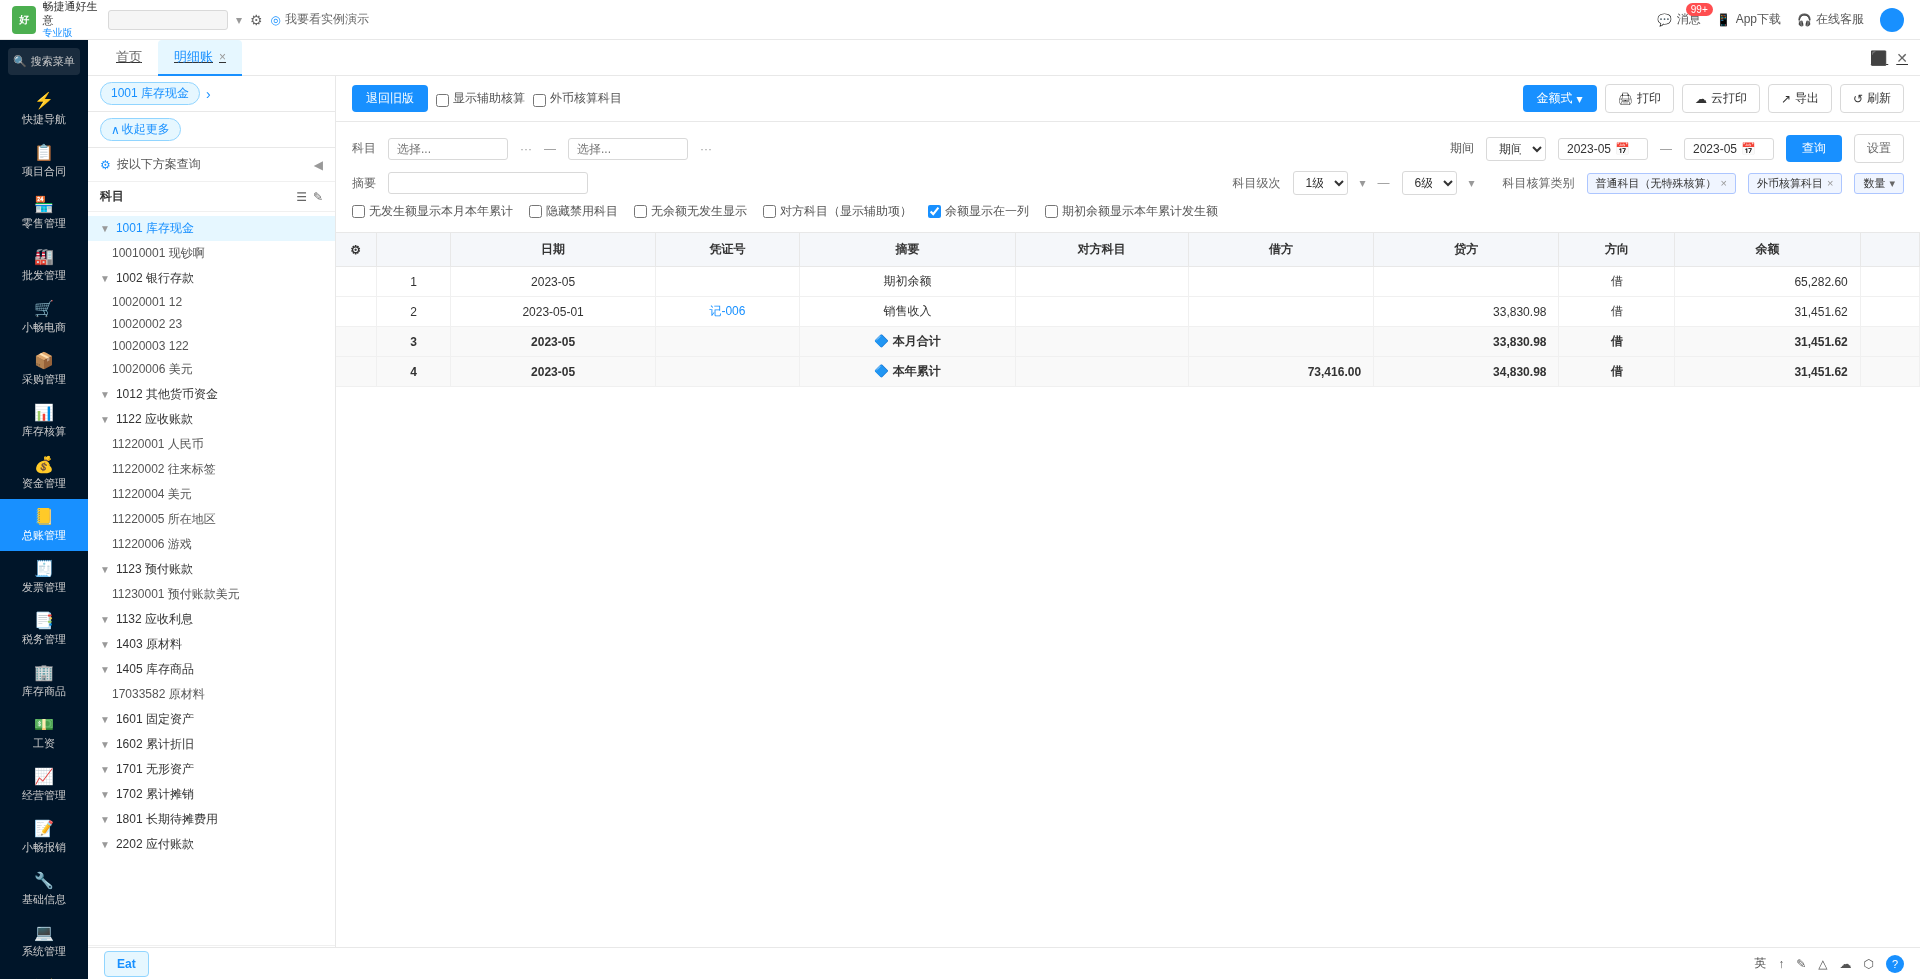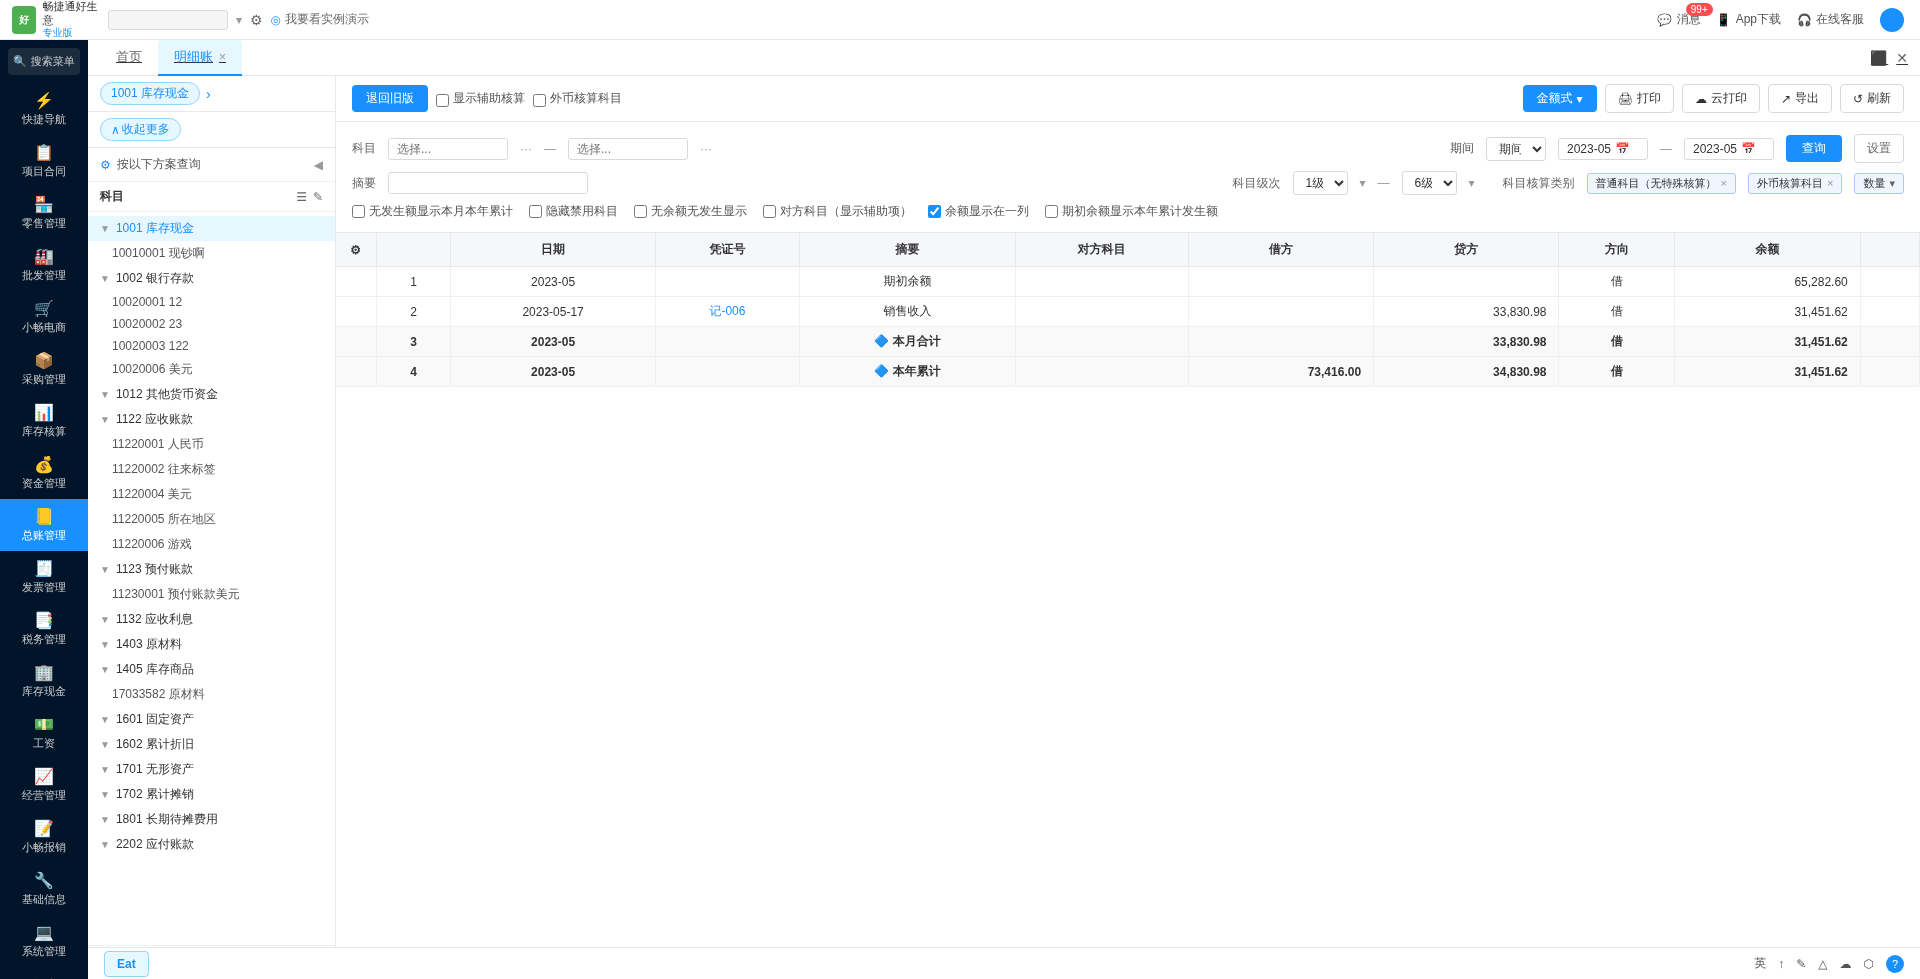--- a/index.html
+++ b/index.html
@@ -199,21 +199,21 @@
   <div class="sidebar-item">
     <div class="sidebar-item-icon">🧾</div>
     <div>发票管理</div>
   </div>
   <div class="sidebar-item">
     <div class="sidebar-item-icon">📑</div>
     <div>税务管理</div>
   </div>
   <div class="sidebar-item">
     <div class="sidebar-item-icon">🏢</div>
-    <div>库存现金</div>
+    <div>库存商品</div>
   </div>
   <div class="sidebar-item">
     <div class="sidebar-item-icon">💵</div>
     <div>工资</div>
   </div>
   <div class="sidebar-item">
     <div class="sidebar-item-icon">📈</div>
     <div>经营管理</div>
   </div>
   <div class="sidebar-item">
@@ -455,21 +455,21 @@
                 <td class="center"></td>
                 <td class="number"></td>
                 <td class="number"></td>
                 <td class="center">借</td>
                 <td class="number">65,282.60</td>
                 <td class=""></td>
               </tr>
               <tr>
                 <td class="center"></td>
                 <td class="center">2</td>
-                <td class="center">2023-05-17</td>
+                <td class="center">2023-05-01</td>
                 <td class="center"><span class="link-text">记-006</span></td>
                 <td class="center">销售收入</td>
                 <td class="center"></td>
                 <td class="number"></td>
                 <td class="number">33,830.98</td>
                 <td class="center">借</td>
                 <td class="number">31,451.62</td>
                 <td class=""></td>
               </tr>
               <tr class="summary">

